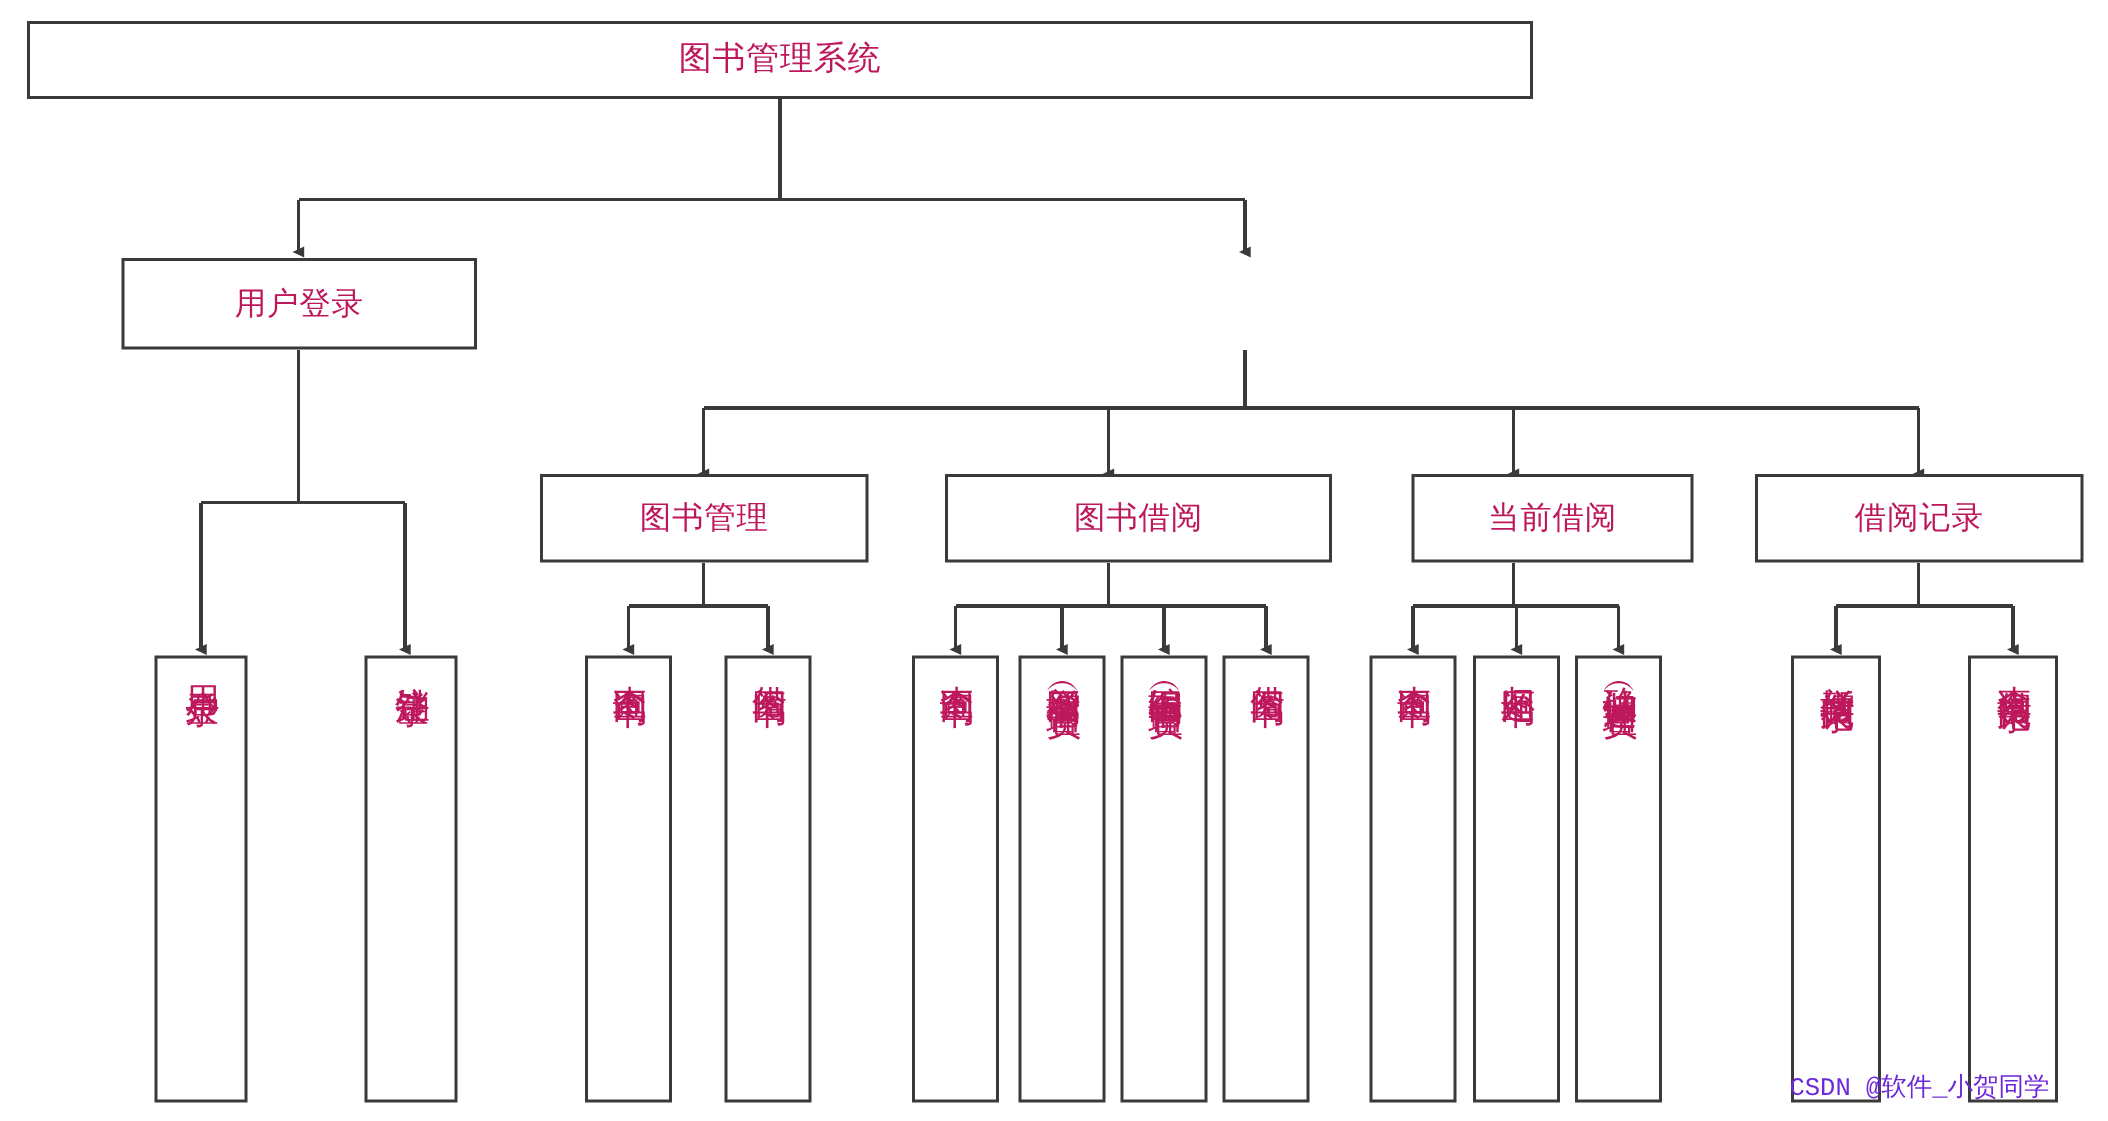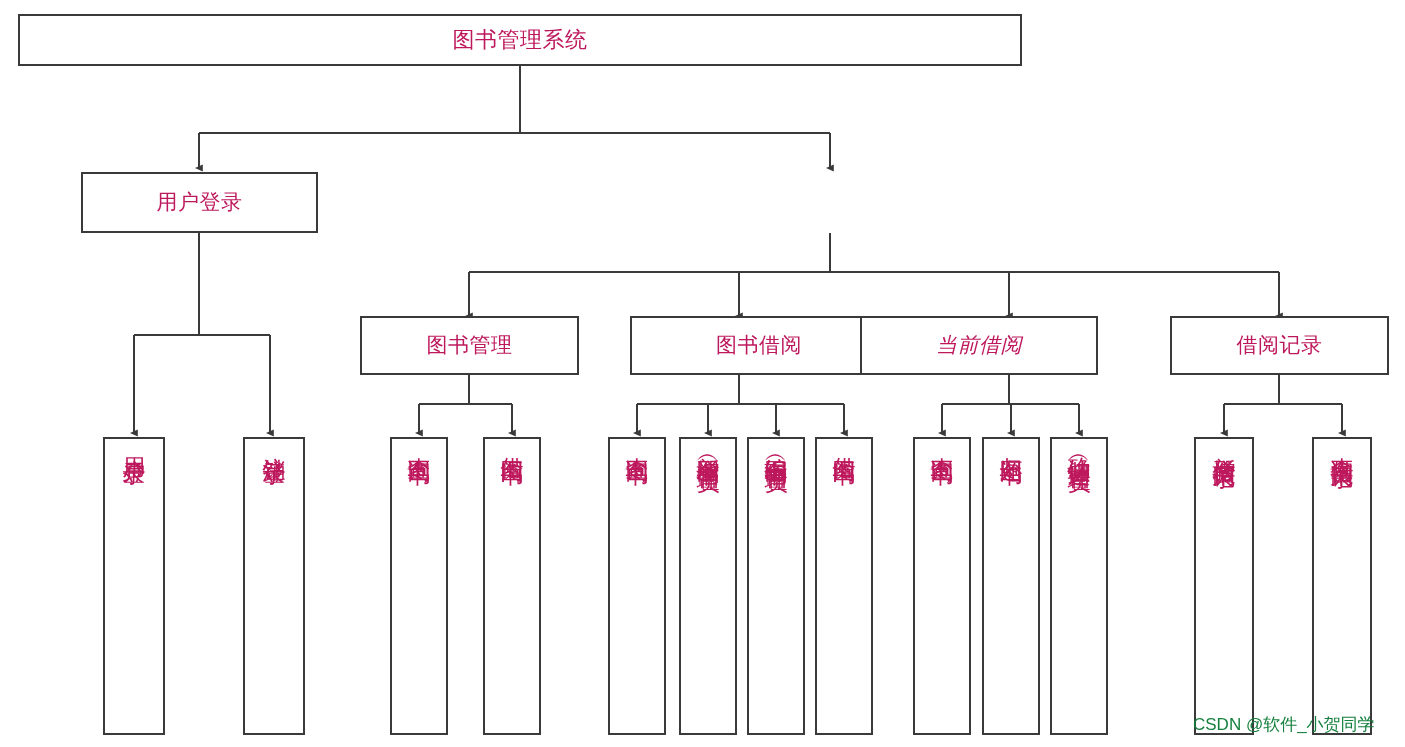--- a/index.html
+++ b/index.html
@@ -62,24 +62,24 @@
     line-height: 1.18;
     letter-spacing: 2px;
     white-space: nowrap;
     margin: 0 auto;
   }
   .watermark {
     position: absolute;
     left: 1193px;
     top: 713px;
     font-size: 17px;
-    color: #15803d;
+    color: #6d28d9;
     white-space: nowrap;
     z-index: 3;
-    font-family: Liberation Sans, sans-serif;
+    font-family: Liberation Mono, monospace;
   }
 </style>
 </head>
 <body>
 
 <div id="diagram-root">
 
   <svg id="diagram-svg" viewBox="0 0 1405 747" xmlns="http://www.w3.org/2000/svg">
     <defs>
       <marker id="arrowhead" markerWidth="9" markerHeight="9" refX="4.2" refY="4.4" orient="auto" markerUnits="userSpaceOnUse">
@@ -142,21 +142,21 @@
 
 
   <div class="node horizontal" style="left:360px; top:316px; width:219px; height:59px;">
     <span class="node-label">图书管理</span>
   </div>
 
   <div class="node horizontal" style="left:630px; top:316px; width:258px; height:59px;">
     <span class="node-label">图书借阅</span>
   </div>
 
-  <div class="node horizontal" style="left:860px; top:316px; width:238px; height:59px;font-style:italic;">
+  <div class="node horizontal" style="left:941px; top:316px; width:188px; height:59px;">
     <span class="node-label">当前借阅</span>
   </div>
 
   <div class="node horizontal" style="left:1170px; top:316px; width:219px; height:59px;">
     <span class="node-label">借阅记录</span>
   </div>
 
   <div class="node vertical" style="left:103px; top:437px; width:62px; height:298px;">
     <span class="node-label">用户登录</span>
   </div>

